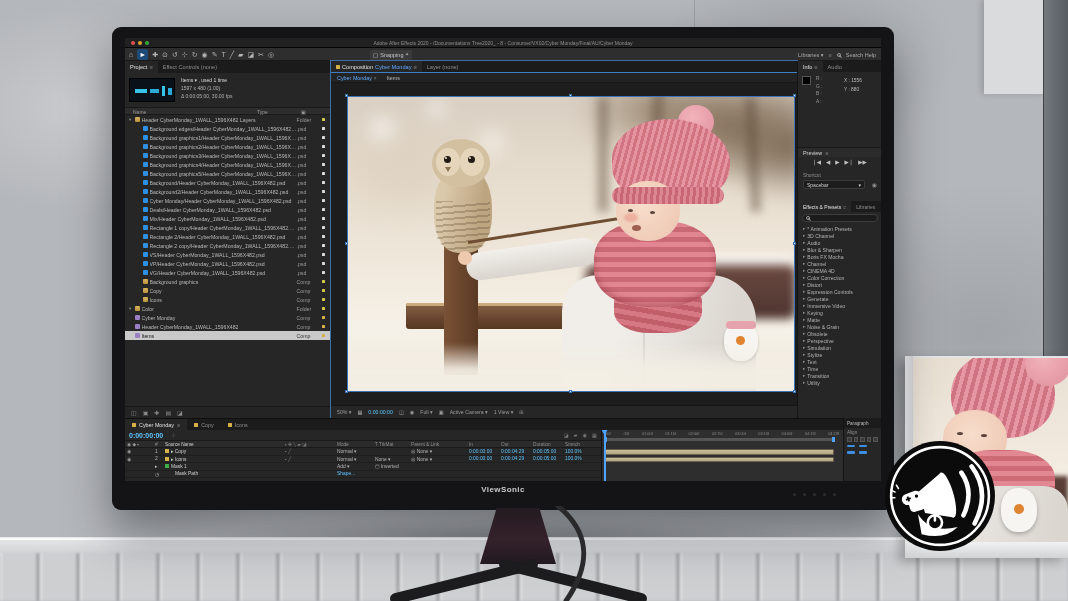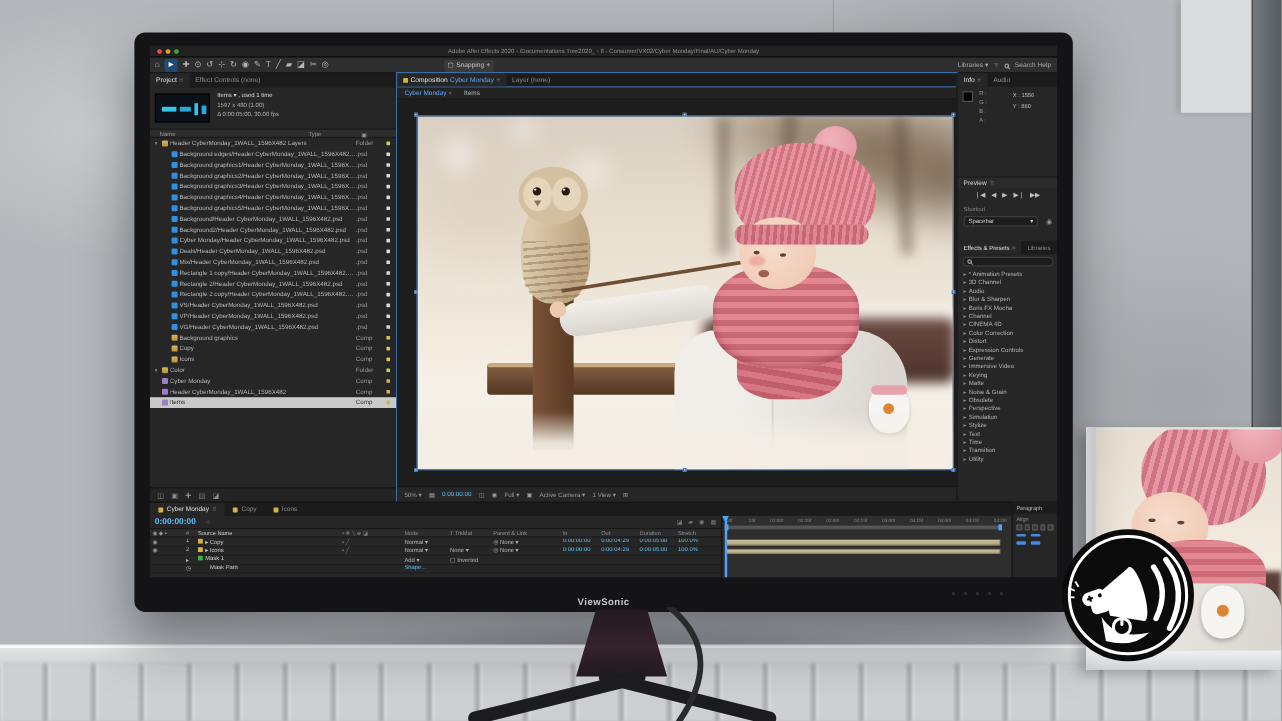--- a/index.html
+++ b/index.html
@@ -54,21 +54,21 @@
     background:linear-gradient(100deg,#f0ede9,#d9d4ce);}
   .rd-mitten{position:absolute;left:88px;top:130px;width:36px;height:44px;border-radius:45%;
     background:#f7f5f2;box-shadow:0 2px 4px rgba(0,0,0,.25);}
   .rd-mitten i{position:absolute;left:13px;top:16px;width:10px;height:10px;border-radius:50%;background:#df8430;display:block;}
   
   .badge{position:absolute;left:884px;top:440px;width:112px;height:112px;}
   
   .monitor{position:absolute;left:112px;top:27px;width:782px;height:483px;background:#141416;border-radius:9px;
     box-shadow:0 22px 45px rgba(35,40,45,.5);}
   .logo{position:absolute;left:0;right:0;top:458px;text-align:center;color:#c8c9cb;font-size:8px;
-    letter-spacing:.4px;font-weight:bold;margin-top:12px;}
+    letter-spacing:.4px;font-weight:bold;}
   .bezel-btns{position:absolute;right:58px;top:466px;display:flex;gap:7px;}
   .bezel-btns i{width:3px;height:3px;border-radius:50%;background:#2e2e31;display:block;}
   .stand-neck{position:absolute;left:480px;top:508px;width:76px;height:56px;
     clip-path:polygon(22% 0,78% 0,100% 100%,0 100%);
     background:linear-gradient(180deg,#241a20,#35222b 55%,#221920);}
   .leg{position:absolute;width:152px;height:11px;background:#1c1c1e;border-radius:6px;}
   .leg-l{left:388px;top:576px;transform:rotate(-14deg);}
   .leg-r{left:497px;top:576px;transform:rotate(14deg);}
   .cable{position:absolute;left:540px;top:506px;}
   

